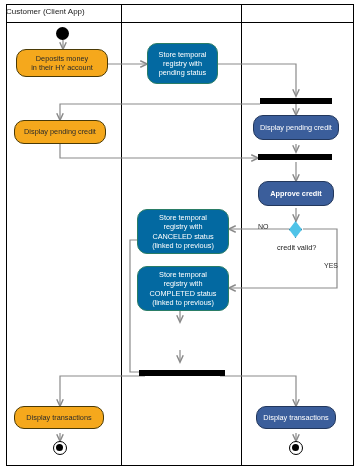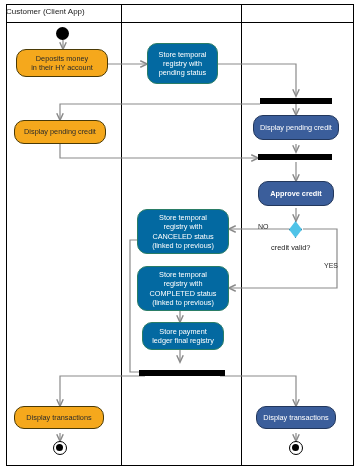--- a/index.html
+++ b/index.html
@@ -214,37 +214,35 @@
 
   <div class="node orange" style="left:14px; top:120px; width:92px; height:24px;">Display pending credit</div>
 
   <div class="node blue" style="left:253px; top:115px; width:86px; height:25px;">Display pending credit</div>
 
   <div class="bar" style="left:258px; top:154px; width:74px;"></div>
 
   <div class="node blue" style="left:258px; top:181px; width:76px; height:25px;font-weight:bold;">Approve credit</div>
 
   <div class="diamond" style="left:289px; top:221px;"></div>
-  <div class="node-caption" style="left:271px; top:243px;">credit valid?</div>
+  <div class="node-caption" style="left:277px; top:243px;">credit valid?</div>
 
   <div class="edge-label" style="left:258px; top:223px;">NO</div>
   <div class="edge-label" style="left:324px; top:262px;">YES</div>
 
   <div class="node green" style="left:137px; top:209px; width:92px; height:45px;">Store temporal
 registry with
 CANCELED status
 (linked to previous)</div>
 
   <div class="node green" style="left:137px; top:266px; width:92px; height:45px;">Store temporal
 registry with
 COMPLETED status
 (linked to previous)</div>
 
-  <div class="node green" style="left:142px; top:322px; width:82px; height:28px;">Store payment
-ledger final registry</div>
 
   <div class="bar" style="left:139px; top:370px; width:86px;"></div>
 
   <div class="node orange" style="left:14px; top:406px; width:90px; height:23px;">Display transactions</div>
 
   <div class="node blue" style="left:256px; top:406px; width:80px; height:23px;">Display transactions</div>
 
   <div class="end-node" style="left:53px; top:441px;"></div>
   <div class="end-node" style="left:289px; top:441px;"></div>
 

